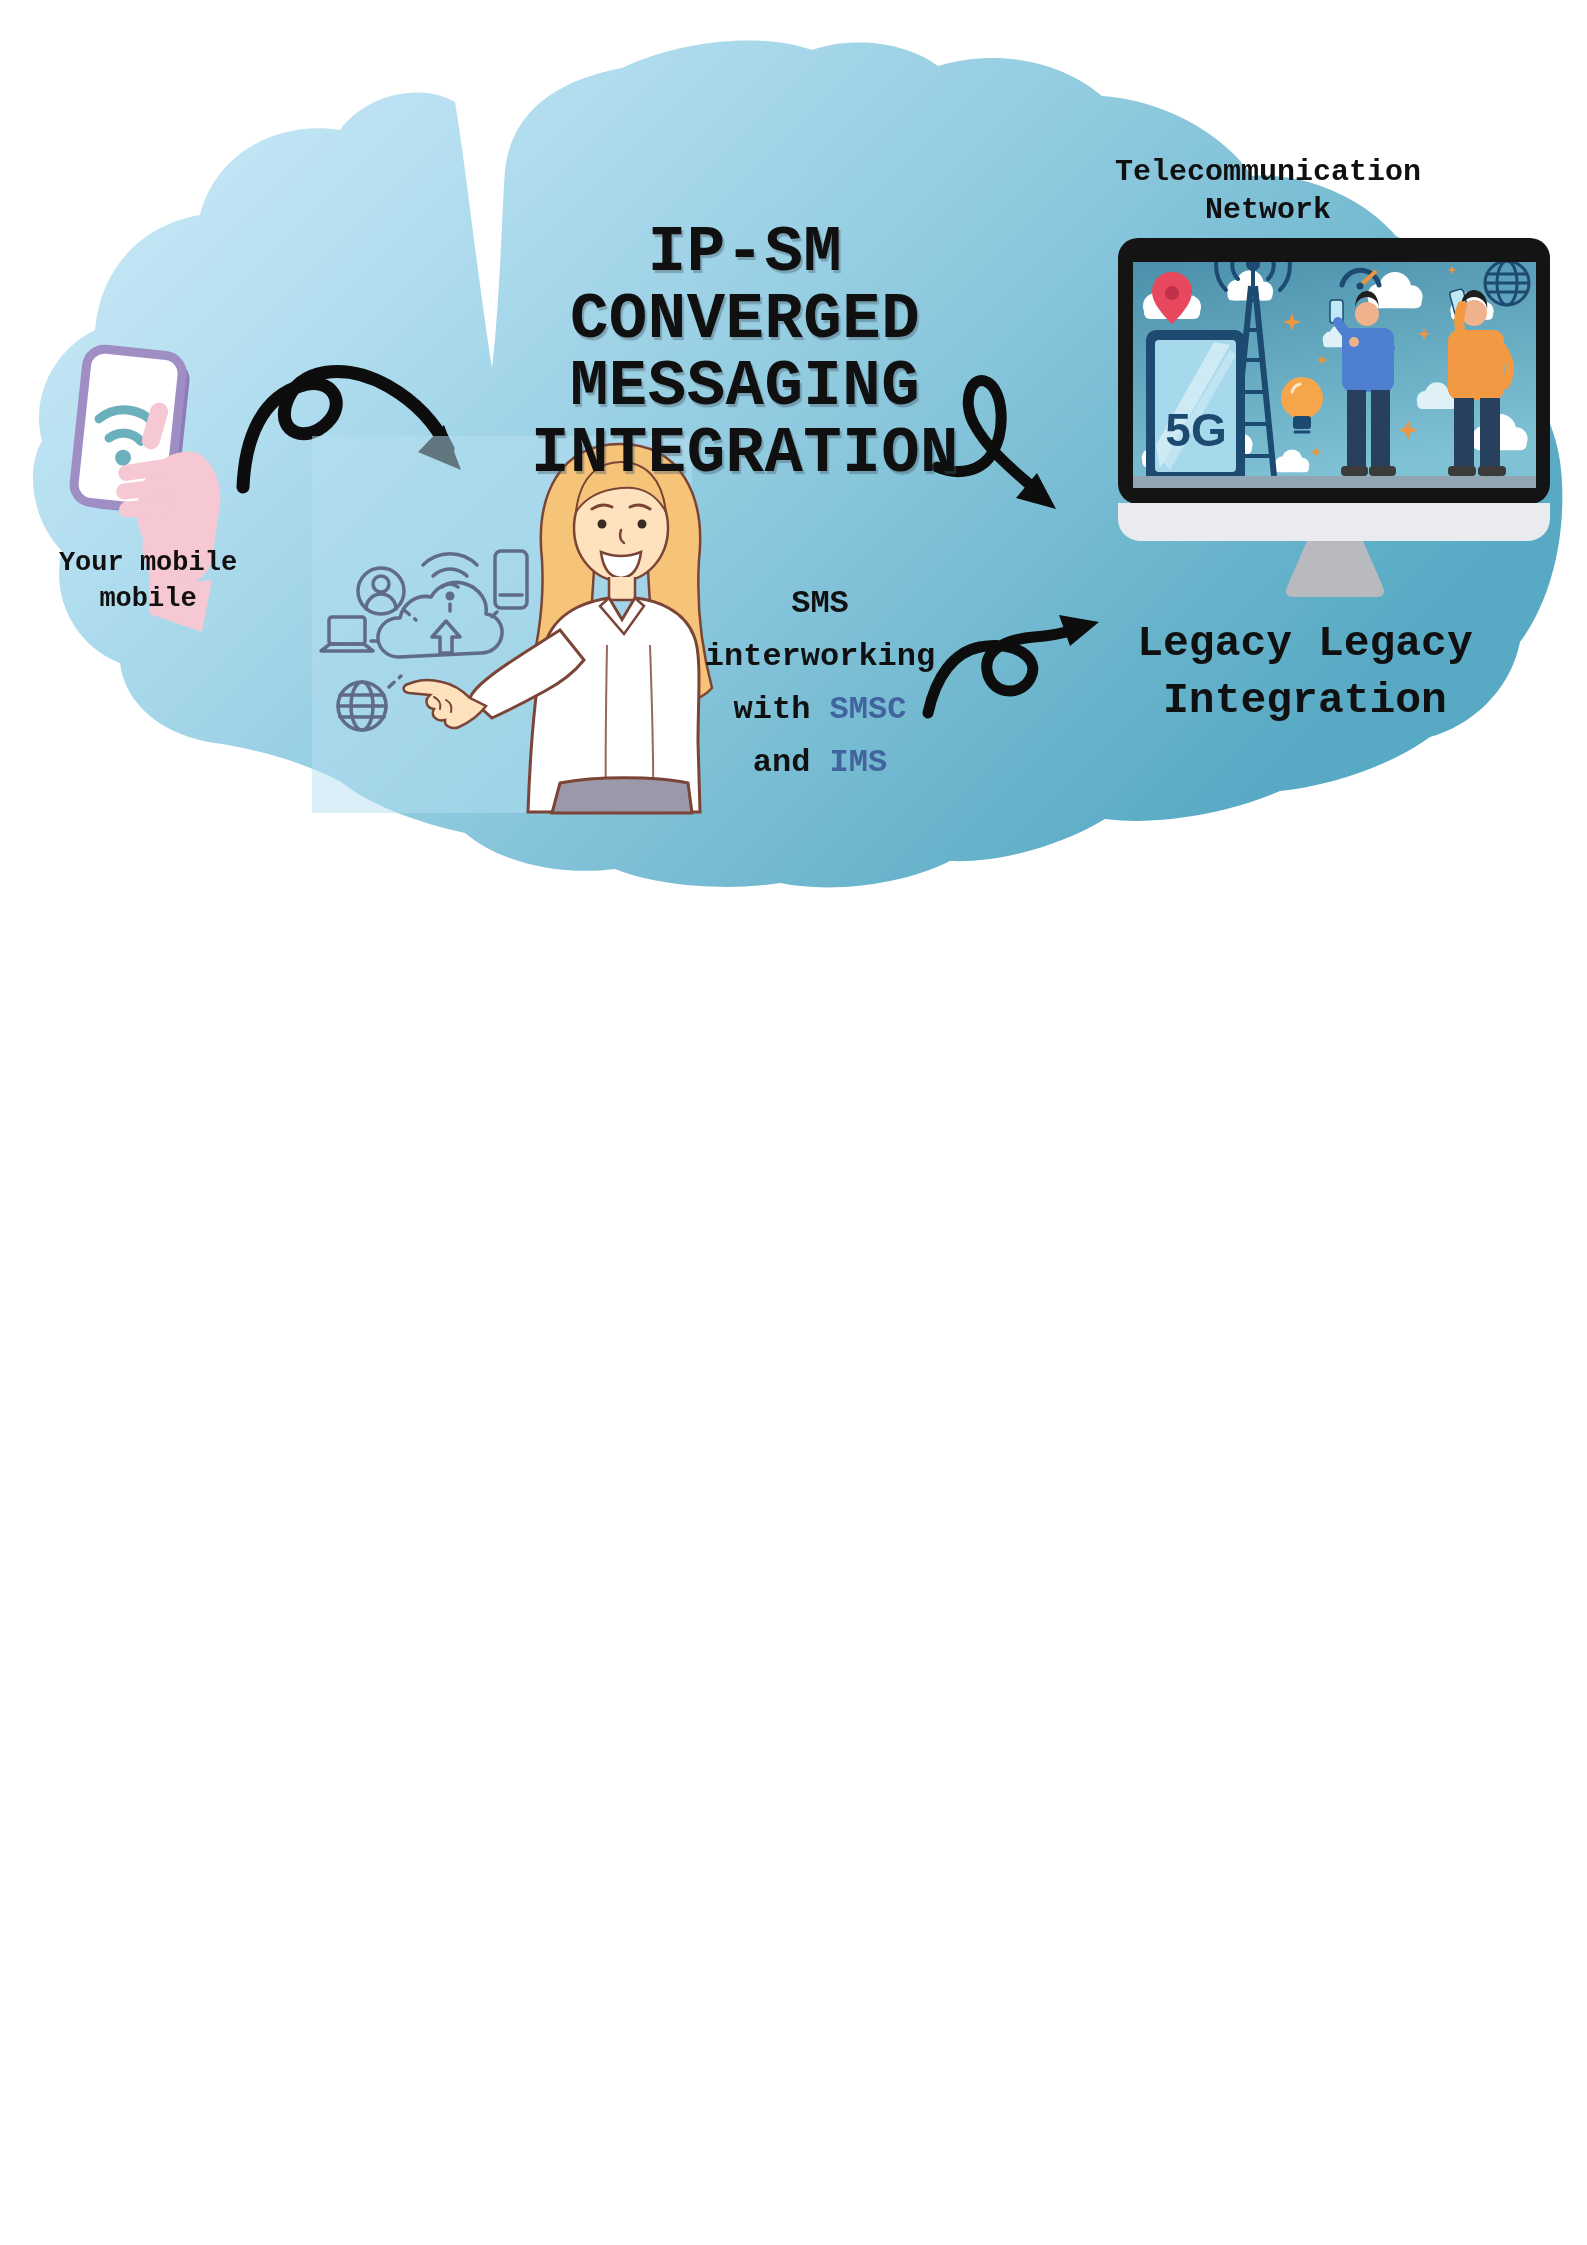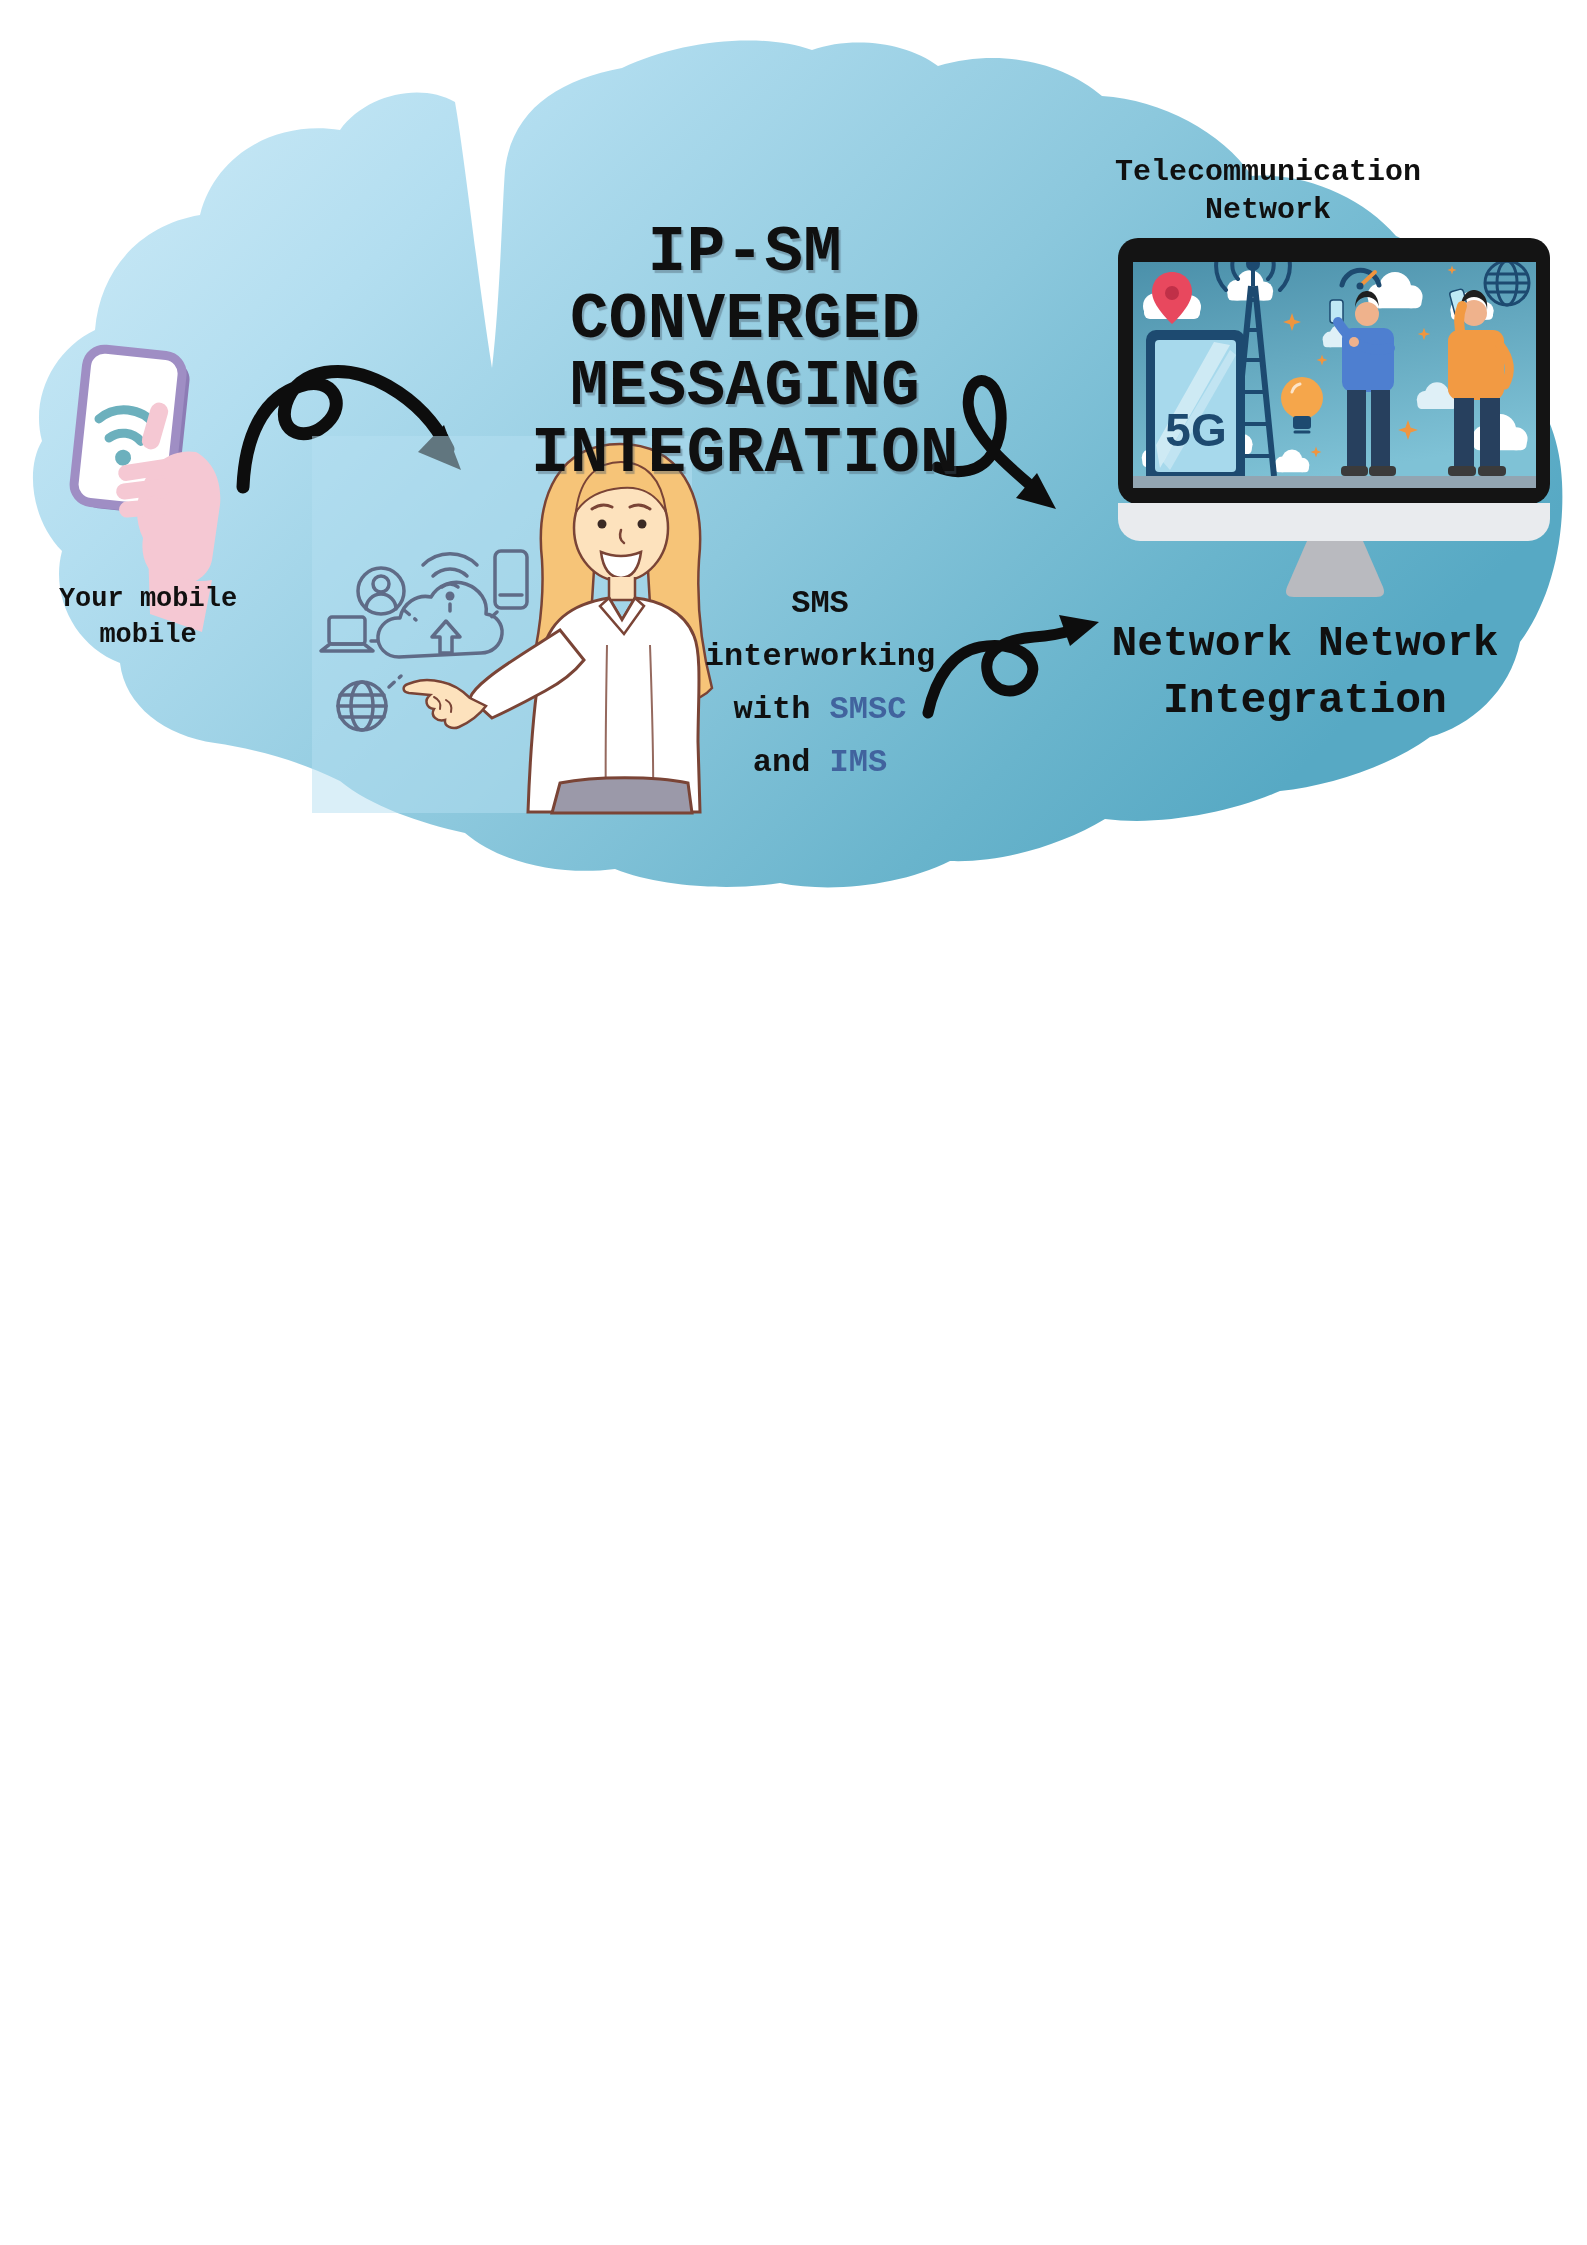--- a/index.html
+++ b/index.html
@@ -1,21 +1,21 @@
 <!DOCTYPE html>
 <html><head>
 <meta charset="utf-8">
 <style>
   html,body { margin:0; padding:0; background:#ffffff; }
   .canvas { position:relative; width:1587px; height:2245px; background:#ffffff; overflow:hidden; }
   .artwork { position:absolute; left:0; top:0; }
   .txt { position:absolute; font-family:Liberation Mono, monospace; font-weight:700; color:#101010; text-align:center; }
   .title { left:480px; top:220px; width:530px; font-size:64px; line-height:67px; letter-spacing:.5px;
            text-shadow:2px 3px 1px rgba(70,90,105,.40); }
-  .mobile-label  { left:50px;  top:545px; width:196px; font-size:27px; line-height:36px;margin-top:36px; }
+  .mobile-label  { left:50px;  top:545px; width:196px; font-size:27px; line-height:36px; }
   .telecom-label { left:1108px; top:153px; width:320px; font-size:30px; line-height:38px; }
   .legacy-label  { left:1090px; top:615px; width:430px; font-size:43px; line-height:57px; }
   .sms-label     { left:652px; top:577px; width:336px; font-size:32px; line-height:53px; }
   .hl { color:#41639e;text-align:center; }
   svg text.fiveg { font-family:"Liberation Sans", sans-serif; font-weight:bold; }
 </style>
 </head>
 <body>
 
 <div class="canvas">
@@ -262,17 +262,17 @@
 </div>
 
 <div class="txt sms-label">
   <div>SMS</div>
   <div>interworking</div>
   <div><span>with </span><span class="hl">SMSC</span></div>
   <div><span>and </span><span class="hl">IMS</span></div>
 </div>
 
 <div class="txt legacy-label">
-  <div>Network Network</div>
+  <div>Legacy Legacy</div>
   <div>Integration</div>
 </div>
 
 </div>
 
 </body></html>

